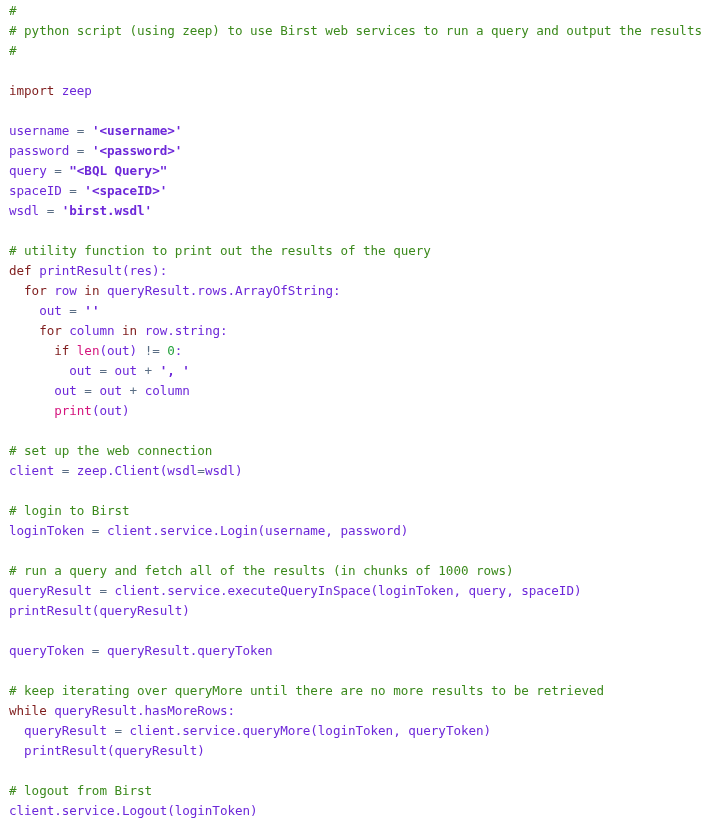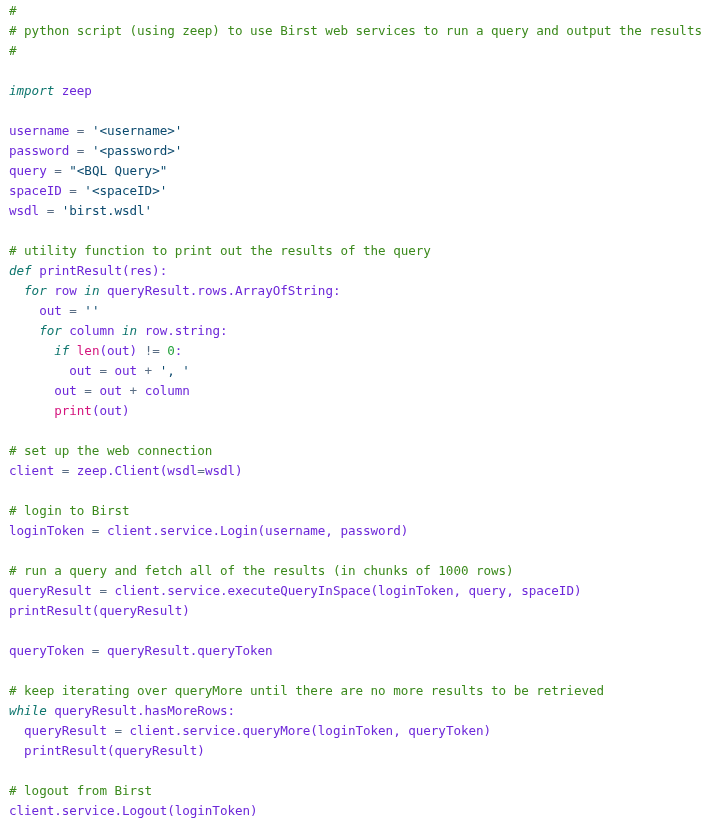--- a/index.html
+++ b/index.html
@@ -17,23 +17,23 @@
       margin: 0;
       font-family: "DejaVu Sans Mono", "Liberation Mono", monospace;
       font-size: 12.6px;
       line-height: 20px;
       color: #2b2b2b;
       white-space: pre;
       letter-spacing: -0.05px;
     }
     .line { display: block; height: 20px; }
     .tok-comment { color: #3c8a1d; }
-    .tok-keyword { color: #0f766e; font-style: italic; }
+    .tok-keyword { color: #7f1d1d; }
     .tok-builtin { color: #d4147d; text-align: center; }
     .tok-number  { color: #22a03a; }
     .tok-op      { color: #5a6e85; }
-    .tok-string  { color: #0c4a6e; }
+    .tok-string  { color: #6d28d9; font-weight: bold; }
     .tok-plain   { color: #6d28d9; }
   </style>
 </head>
 <body>
 
 <pre class="code-block" id="code-block"><span class="line"><span class="tok-comment">#</span></span><span class="line"><span class="tok-comment"># python script (using zeep) to use Birst web services to run a query and output the results</span></span><span class="line"><span class="tok-comment">#</span></span><span class="line"></span><span class="line"><span class="tok-keyword">import</span><span class="tok-plain"> zeep</span></span><span class="line"></span><span class="line"><span class="tok-plain">username </span><span class="tok-op">=</span><span class="tok-string"> '&lt;username&gt;'</span></span><span class="line"><span class="tok-plain">password </span><span class="tok-op">=</span><span class="tok-string"> '&lt;password&gt;'</span></span><span class="line"><span class="tok-plain">query </span><span class="tok-op">=</span><span class="tok-string"> "&lt;BQL Query&gt;"</span></span><span class="line"><span class="tok-plain">spaceID </span><span class="tok-op">=</span><span class="tok-string"> '&lt;spaceID&gt;'</span></span><span class="line"><span class="tok-plain">wsdl </span><span class="tok-op">=</span><span class="tok-string"> 'birst.wsdl'</span></span><span class="line"></span><span class="line"><span class="tok-comment"># utility function to print out the results of the query</span></span><span class="line"><span class="tok-keyword">def</span><span class="tok-plain"> printResult(res):</span></span><span class="line"><span class="tok-plain">  </span><span class="tok-keyword">for</span><span class="tok-plain"> row </span><span class="tok-keyword">in</span><span class="tok-plain"> queryResult.rows.ArrayOfString:</span></span><span class="line"><span class="tok-plain">    out </span><span class="tok-op">=</span><span class="tok-string"> ''</span></span><span class="line"><span class="tok-plain">    </span><span class="tok-keyword">for</span><span class="tok-plain"> column </span><span class="tok-keyword">in</span><span class="tok-plain"> row.string:</span></span><span class="line"><span class="tok-plain">      </span><span class="tok-keyword">if</span><span class="tok-plain"> </span><span class="tok-builtin">len</span><span class="tok-plain">(out) </span><span class="tok-op">!=</span><span class="tok-plain"> </span><span class="tok-number">0</span><span class="tok-plain">:</span></span><span class="line"><span class="tok-plain">        out </span><span class="tok-op">=</span><span class="tok-plain"> out </span><span class="tok-op">+</span><span class="tok-string"> ', '</span></span><span class="line"><span class="tok-plain">      out </span><span class="tok-op">=</span><span class="tok-plain"> out </span><span class="tok-op">+</span><span class="tok-plain"> column</span></span><span class="line"><span class="tok-plain">      </span><span class="tok-builtin">print</span><span class="tok-plain">(out)</span></span><span class="line"></span><span class="line"><span class="tok-comment"># set up the web connection</span></span><span class="line"><span class="tok-plain">client </span><span class="tok-op">=</span><span class="tok-plain"> zeep.Client(wsdl</span><span class="tok-op">=</span><span class="tok-plain">wsdl)</span></span><span class="line"></span><span class="line"><span class="tok-comment"># login to Birst</span></span><span class="line"><span class="tok-plain">loginToken </span><span class="tok-op">=</span><span class="tok-plain"> client.service.Login(username, password)</span></span><span class="line"></span><span class="line"><span class="tok-comment"># run a query and fetch all of the results (in chunks of 1000 rows)</span></span><span class="line"><span class="tok-plain">queryResult </span><span class="tok-op">=</span><span class="tok-plain"> client.service.executeQueryInSpace(loginToken, query, spaceID)</span></span><span class="line"><span class="tok-plain">printResult(queryResult)</span></span><span class="line"></span><span class="line"><span class="tok-plain">queryToken </span><span class="tok-op">=</span><span class="tok-plain"> queryResult.queryToken</span></span><span class="line"></span><span class="line"><span class="tok-comment"># keep iterating over queryMore until there are no more results to be retrieved</span></span><span class="line"><span class="tok-keyword">while</span><span class="tok-plain"> queryResult.hasMoreRows:</span></span><span class="line"><span class="tok-plain">  queryResult </span><span class="tok-op">=</span><span class="tok-plain"> client.service.queryMore(loginToken, queryToken)</span></span><span class="line"><span class="tok-plain">  printResult(queryResult)</span></span><span class="line"></span><span class="line"><span class="tok-comment"># logout from Birst</span></span><span class="line"><span class="tok-plain">client.service.Logout(loginToken)</span></span></pre>
 
 </body></html>

